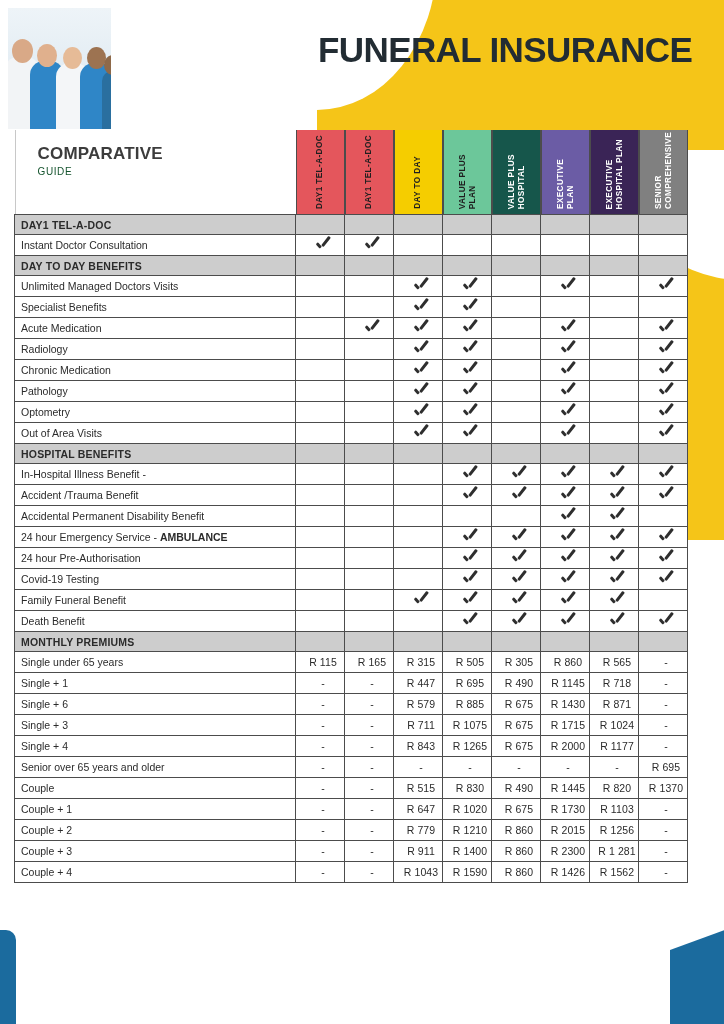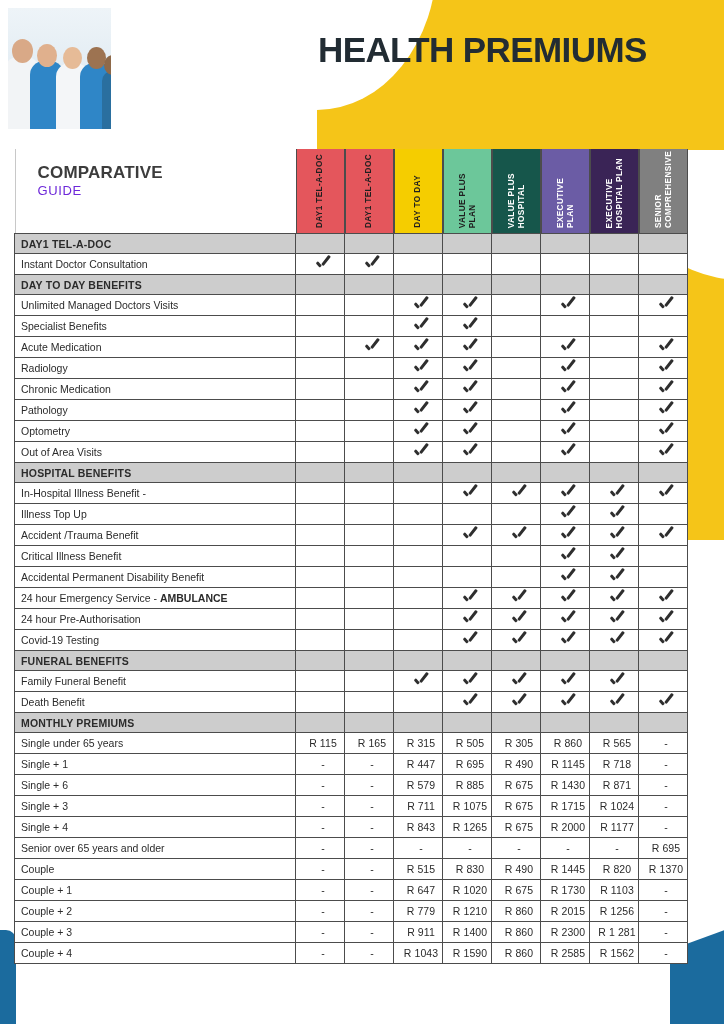--- a/index.html
+++ b/index.html
@@ -58,21 +58,21 @@
   
   .title{
     position:absolute;left:318px;top:30px;z-index:4;
     font-size:35px;font-weight:bold;letter-spacing:-0.6px;
     color:#222c33;white-space:nowrap;
     font-family:"Liberation Sans","DejaVu Sans",sans-serif;
   }
 
   
   .sheet{
-    position:absolute;left:14px;top:149px;z-index:5;
+    position:absolute;left:14px;top:130px;z-index:5;
     width:672px;
   }
   table.cmp{
     border-collapse:collapse;width:672px;
     table-layout:fixed;
   }
   table.cmp td{
     border:1px solid #4c4c4c;
     font-size:10.5px;color:#2b2b2b;
     height:21px;padding:0 0 0 6px;
@@ -106,21 +106,21 @@
   .brandcell{
     border:none !important;background:transparent !important;
     vertical-align:top;padding:0 !important;
   }
   .brandbox{
     padding:14px 0 0 22px;
     border-left:1px solid #c8c8c8;
     height:84px;box-sizing:border-box;
   }
   .brand1{font-size:17px;font-weight:bold;color:#3c3c3c;letter-spacing:0.2px;line-height:19px;}
-  .brand2{font-size:13px;color:#6d28d9;letter-spacing:0.6px;line-height:17px;}
+  .brand2{font-size:10px;color:#14532d;letter-spacing:0.6px;line-height:17px;}
 
   
   tr.sect td{
     background:#cdcdcd;font-weight:bold;font-size:10.5px;
     letter-spacing:0.2px;color:#2b2b2b;height:20px;
   }
 
   td.ck{text-align:center;padding:0;}
   td.price{text-align:center;padding:0;font-size:9.3px;letter-spacing:0.1px;}
   td.dash{text-align:center;padding:0;font-size:9.3px;color:#444;}
@@ -156,21 +156,21 @@
   <div class="ppl body" style="left:22px;bottom:0;width:34px;height:68px;background:#2f86c7;"></div>
   <div class="ppl head" style="left:29px;bottom:62px;width:20px;height:23px;background:#e0b08d;"></div>
   <div class="ppl body" style="left:48px;bottom:0;width:33px;height:66px;background:#f4f6f8;"></div>
   <div class="ppl head" style="left:55px;bottom:60px;width:19px;height:22px;background:#e6bb97;"></div>
   <div class="ppl body" style="left:72px;bottom:0;width:34px;height:66px;background:#2f86c7;"></div>
   <div class="ppl head" style="left:79px;bottom:60px;width:19px;height:22px;background:#9d7351;"></div>
   <div class="ppl body" style="left:94px;bottom:0;width:20px;height:58px;background:#2a6f9f;"></div>
   <div class="ppl head" style="left:96px;bottom:54px;width:17px;height:20px;background:#8e6949;"></div>
 </div>
 
-<div class="title">HEALTH PREMIUMS</div>
+<div class="title">FUNERAL INSURANCE</div>
 
 <div class="sheet">
   <table class="cmp">
     <colgroup>
       <col class="c-label">
         <col class="c-plan">
         <col class="c-plan">
         <col class="c-plan">
         <col class="c-plan">
       <col class="c-plan">
@@ -369,53 +369,31 @@
           <td class="ck"></td>
           <td class="ck"></td>
           <td class="ck"></td>
           <td class="ck"><span class="tick"></span></td>
           <td class="ck"><span class="tick"></span></td>
           <td class="ck"><span class="tick"></span></td>
           <td class="ck"><span class="tick"></span></td>
           <td class="ck"><span class="tick"></span></td>
         </tr>
         <tr>
-          <td class="rowlabel">Illness Top Up</td>
-          <td class="ck"></td>
-          <td class="ck"></td>
-          <td class="ck"></td>
-          <td class="ck"></td>
-          <td class="ck"></td>
-          <td class="ck"><span class="tick"></span></td>
-          <td class="ck"><span class="tick"></span></td>
-          <td class="ck"></td>
-        </tr>
-        <tr>
           <td class="rowlabel">Accident /Trauma Benefit</td>
           <td class="ck"></td>
           <td class="ck"></td>
           <td class="ck"></td>
           <td class="ck"><span class="tick"></span></td>
           <td class="ck"><span class="tick"></span></td>
           <td class="ck"><span class="tick"></span></td>
           <td class="ck"><span class="tick"></span></td>
           <td class="ck"><span class="tick"></span></td>
         </tr>
         <tr>
-          <td class="rowlabel">Critical Illness Benefit</td>
-          <td class="ck"></td>
-          <td class="ck"></td>
-          <td class="ck"></td>
-          <td class="ck"></td>
-          <td class="ck"></td>
-          <td class="ck"><span class="tick"></span></td>
-          <td class="ck"><span class="tick"></span></td>
-          <td class="ck"></td>
-        </tr>
-        <tr>
           <td class="rowlabel">Accidental Permanent Disability Benefit</td>
           <td class="ck"></td>
           <td class="ck"></td>
           <td class="ck"></td>
           <td class="ck"></td>
           <td class="ck"></td>
           <td class="ck"><span class="tick"></span></td>
           <td class="ck"><span class="tick"></span></td>
           <td class="ck"></td>
         </tr>
@@ -444,31 +422,20 @@
         <tr>
           <td class="rowlabel">Covid-19 Testing</td>
           <td class="ck"></td>
           <td class="ck"></td>
           <td class="ck"></td>
           <td class="ck"><span class="tick"></span></td>
           <td class="ck"><span class="tick"></span></td>
           <td class="ck"><span class="tick"></span></td>
           <td class="ck"><span class="tick"></span></td>
           <td class="ck"><span class="tick"></span></td>
-        </tr>
-        <tr class="sect">
-          <td>FUNERAL BENEFITS</td>
-          <td style="background: rgb(205, 205, 205);"></td>
-          <td style="background: rgb(205, 205, 205);"></td>
-          <td style="background: rgb(205, 205, 205);"></td>
-          <td style="background: rgb(205, 205, 205);"></td>
-          <td style="background: rgb(205, 205, 205);"></td>
-          <td style="background: rgb(205, 205, 205);"></td>
-          <td style="background: rgb(205, 205, 205);"></td>
-          <td style="background: rgb(205, 205, 205);"></td>
         </tr>
         <tr>
           <td class="rowlabel">Family Funeral Benefit</td>
           <td class="ck"></td>
           <td class="ck"></td>
           <td class="ck"><span class="tick"></span></td>
           <td class="ck"><span class="tick"></span></td>
           <td class="ck"><span class="tick"></span></td>
           <td class="ck"><span class="tick"></span></td>
           <td class="ck"><span class="tick"></span></td>
@@ -606,19 +573,19 @@
           <td class="price">R 1 281</td>
           <td class="dash">-</td>
         </tr>
         <tr>
           <td class="rowlabel">Couple + 4</td>
           <td class="dash">-</td>
           <td class="dash">-</td>
           <td class="price">R 1043</td>
           <td class="price">R 1590</td>
           <td class="price">R 860</td>
-          <td class="price">R 2585</td>
+          <td class="price">R 1426</td>
           <td class="price">R 1562</td>
           <td class="dash">-</td>
         </tr>
       </tbody>
   </table>
 </div>
 
 </body></html>

